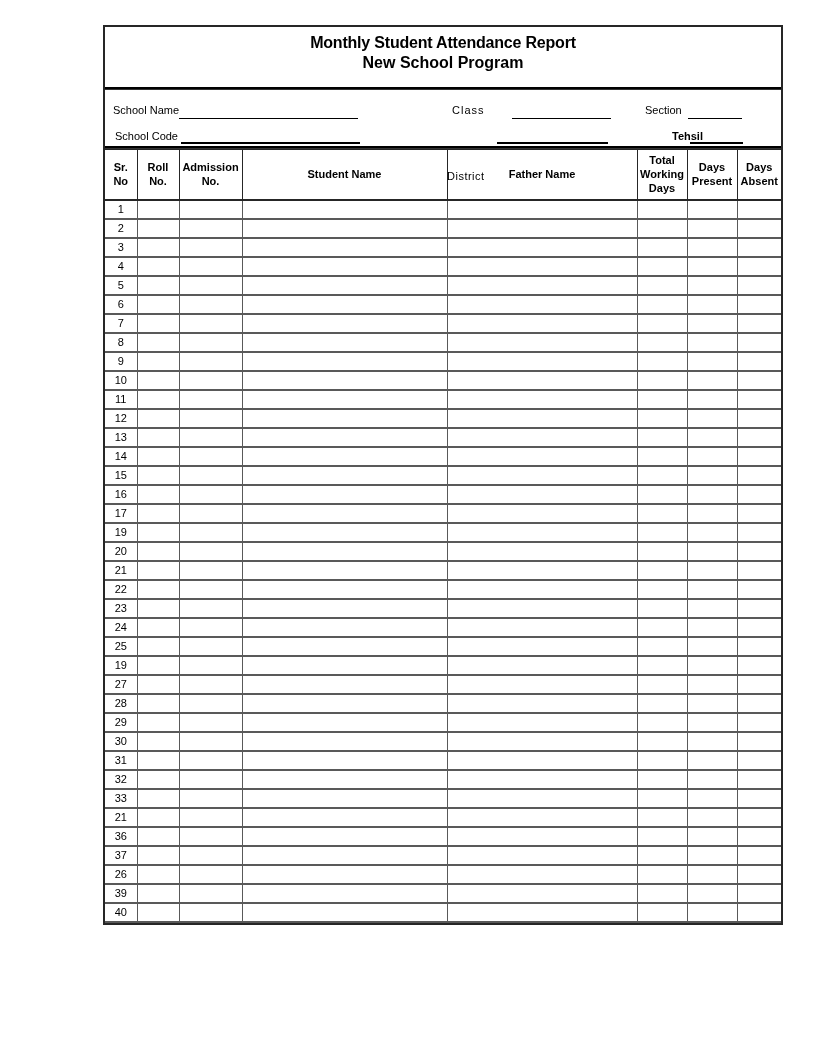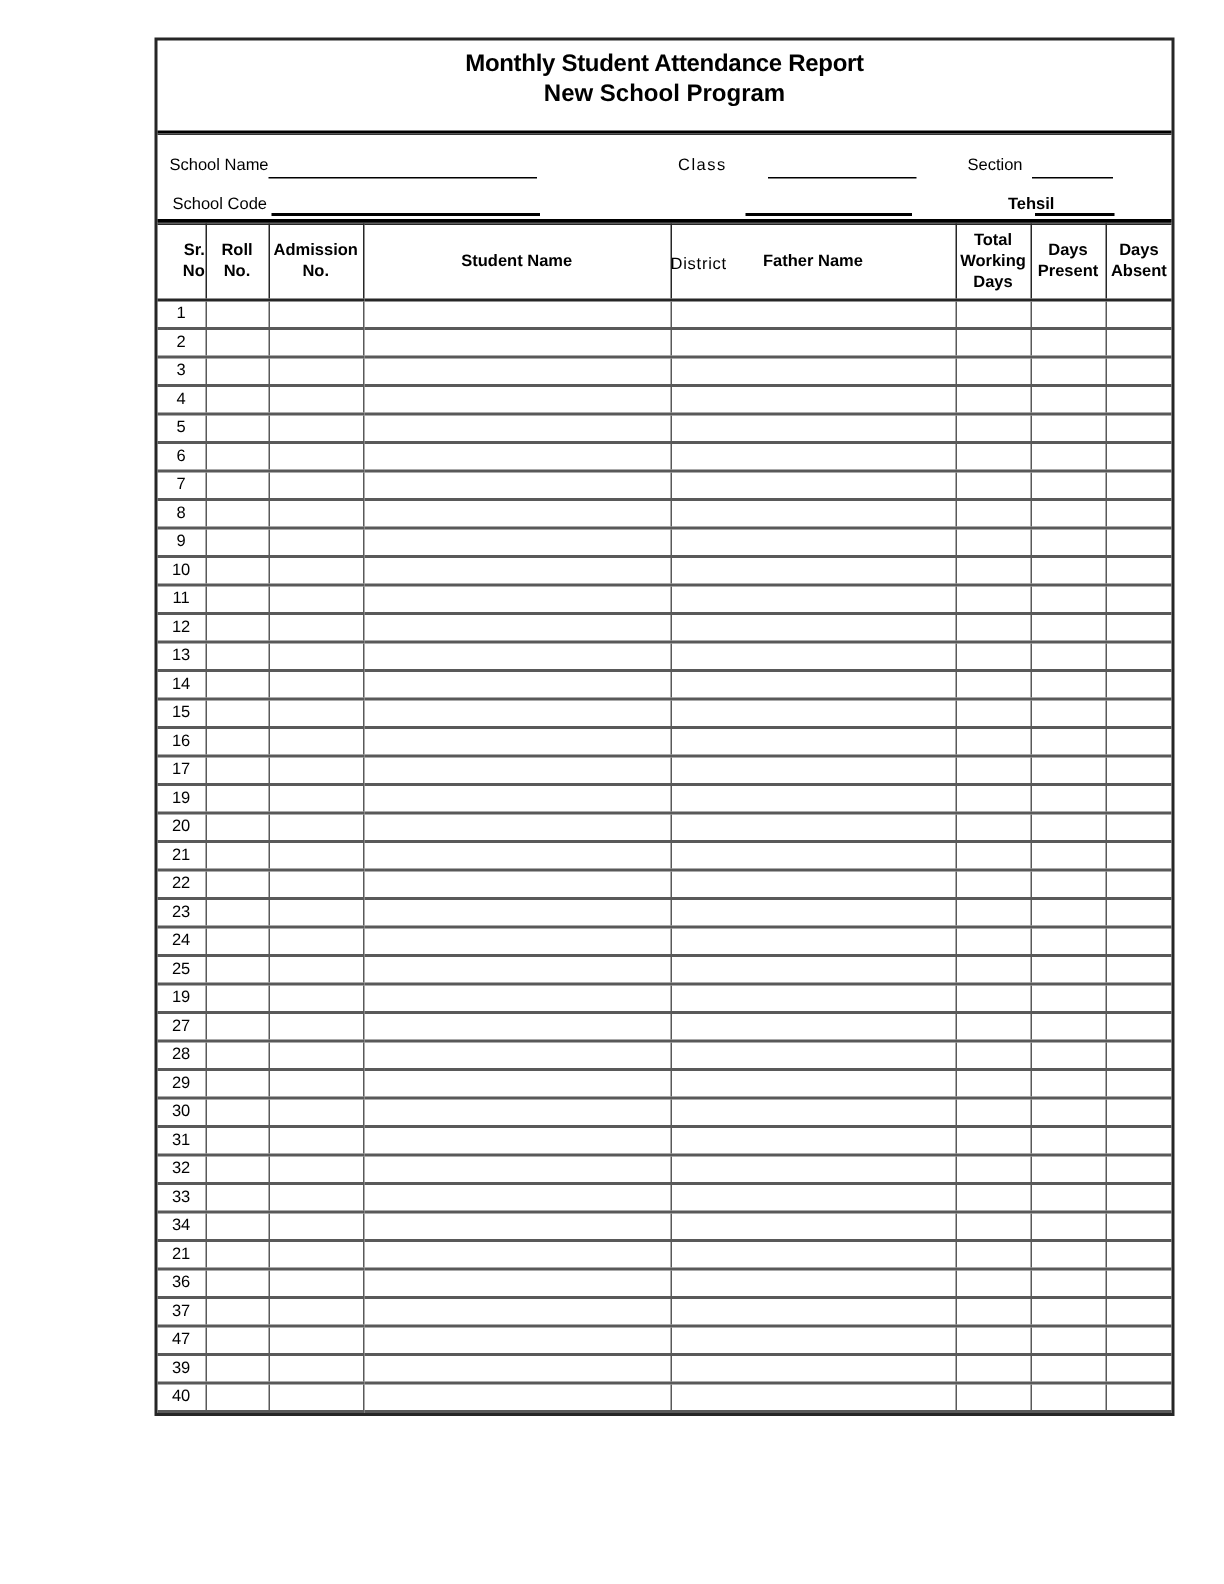--- a/index.html
+++ b/index.html
@@ -73,21 +73,21 @@
     border-bottom: 2px solid #595959;
     height: 19px;
     font-size: 11px;
     text-align: center;
     vertical-align: middle;
     padding: 0;
   }
   .attendance tr:first-child td { border-top: none; }
   .attendance td:first-child, .attendance th:first-child { border-left: none; }
   .attendance td:last-child,  .attendance th:last-child  { border-right: none; }
-  .attendance th:first-child  { border-left: none; text-align: right; }
+  .attendance th:first-child  { border-left: none; }
   col.c-sr       { width: 32px; }
   col.c-roll     { width: 42px; }
   col.c-adm      { width: 63px; }
   col.c-student  { width: 205px; }
   col.c-father   { width: 190px; }
   col.c-total    { width: 50px; }
   col.c-present  { width: 50px; }
   col.c-absent   { width: 44px; }
 </style>
 </head>
@@ -469,30 +469,20 @@
           <td>33</td>
           <td></td>
           <td></td>
           <td></td>
           <td></td>
           <td></td>
           <td></td>
           <td></td>
         </tr>
         <tr>
-          <td>34</td>
-          <td></td>
-          <td></td>
-          <td></td>
-          <td></td>
-          <td></td>
-          <td></td>
-          <td></td>
-        </tr>
-        <tr>
           <td>21</td>
           <td></td>
           <td></td>
           <td></td>
           <td></td>
           <td></td>
           <td></td>
           <td></td>
         </tr>
         <tr>
@@ -509,21 +499,21 @@
           <td>37</td>
           <td></td>
           <td></td>
           <td></td>
           <td></td>
           <td></td>
           <td></td>
           <td></td>
         </tr>
         <tr>
-          <td>47</td>
+          <td>26</td>
           <td></td>
           <td></td>
           <td></td>
           <td></td>
           <td></td>
           <td></td>
           <td></td>
         </tr>
         <tr>
           <td>39</td>

